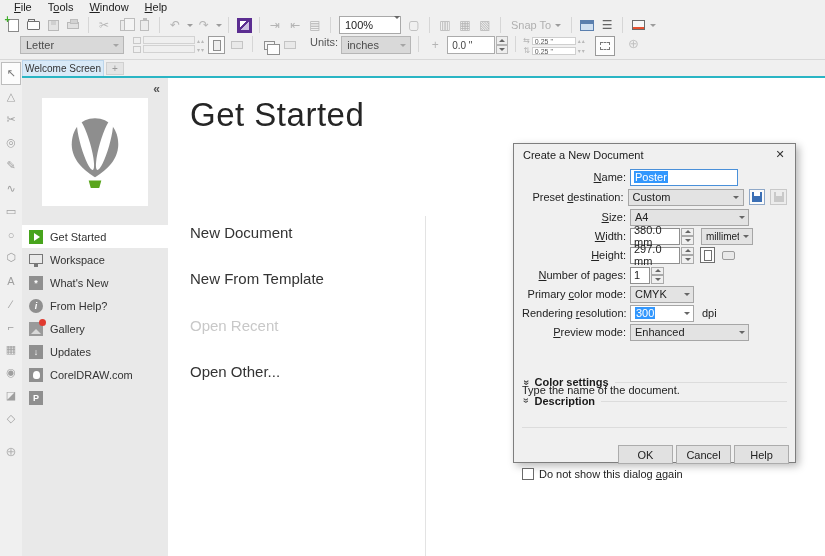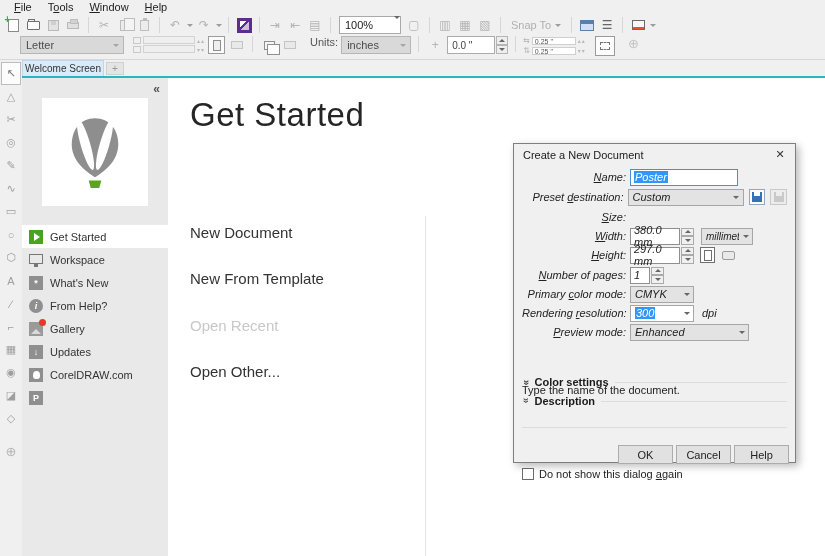--- a/index.html
+++ b/index.html
@@ -109,21 +109,21 @@
   .content { flex:1; background:#fff; position:relative; }
   .page-title { position:absolute; left:22px; top:18px; font-size:33px; font-weight:300; color:#252525; letter-spacing:.5px; }
   .vdivider { position:absolute; left:257px; top:138px; bottom:0; width:1px; background:#e3e3e3; }
   .wmenu-item { position:absolute; left:22px; font-size:15px; color:#333; cursor:default; }
   .wmenu-item.dis { color:#c8c8c8; }
 
   
   .dialog { position:absolute; left:513px; top:143px; width:283px; height:320px; background:#f0f0f0; border:1px solid #7e7e7e; box-shadow:3px 3px 8px rgba(0,0,0,.28); font-size:11px; }
   .dlg-title { height:21px; display:flex; align-items:center; padding-left:9px; font-size:11px; color:#1a1a1a; }
   .dlg-close { margin-left:auto; width:30px; height:21px; display:flex; align-items:center; justify-content:center; font-size:11px; color:#333; }
-  .drow { position:absolute; left:8px; right:8px; height:18px; display:flex; align-items:center;font-style:italic; }
+  .drow { position:absolute; left:8px; right:8px; height:18px; display:flex; align-items:center; }
   .dlabel { width:104px; text-align:right; margin-right:4px; color:#222; white-space:nowrap; }
   .txt-input { width:108px; height:17px; background:#fff; border:1px solid #4a90d9; display:flex; align-items:center; padding:0 3px; }
   .sel-text { background:#3297fd; color:#fff; padding:0 1px; }
   .dcombo { display:flex; align-items:center; height:17px; background:#e3e3e3; border:1px solid #a6a6a6; }
   .dcombo .cv { flex:1; padding:0 4px; color:#222; white-space:nowrap; overflow:hidden; }
   .dcombo .ca { width:13px; display:flex; justify-content:center; }
   .dcombo.editable { background:#fff; }
   .w119 { width:119px; } .w64 { width:64px; } .w52 { width:52px; font-size:10px; }
   .dspin { display:flex; height:17px; }
   .dspin .fv { background:#fff; border:1px solid #8f8f8f; display:flex; align-items:center; padding:0 3px; color:#222; }
@@ -400,20 +400,26 @@
       <span class="iconbtn">
           <span class="ic-floppy"></span>
         </span>
       <span class="iconbtn dis2">
           <span class="ic-floppy"></span>
         </span>
     </div>
 
     <div class="drow" style="top:64px">
       <span class="dlabel"><span></span><span class="mn">S</span><span>ize:</span></span>
+      <span class="dcombo w119">
+          <span class="cv">A4</span>
+          <span class="ca">
+            <span class="tri-d"></span>
+          </span>
+        </span>
     </div>
 
     <div class="drow" style="top:83px">
       <span class="dlabel"><span></span><span class="mn">W</span><span>idth:</span></span>
       <span class="dspin">
           <span class="fv" style="width:50px">380.0 mm</span>
           <span class="spincol">
             <span class="sb">
               <span class="tri-u"></span>
             </span>

